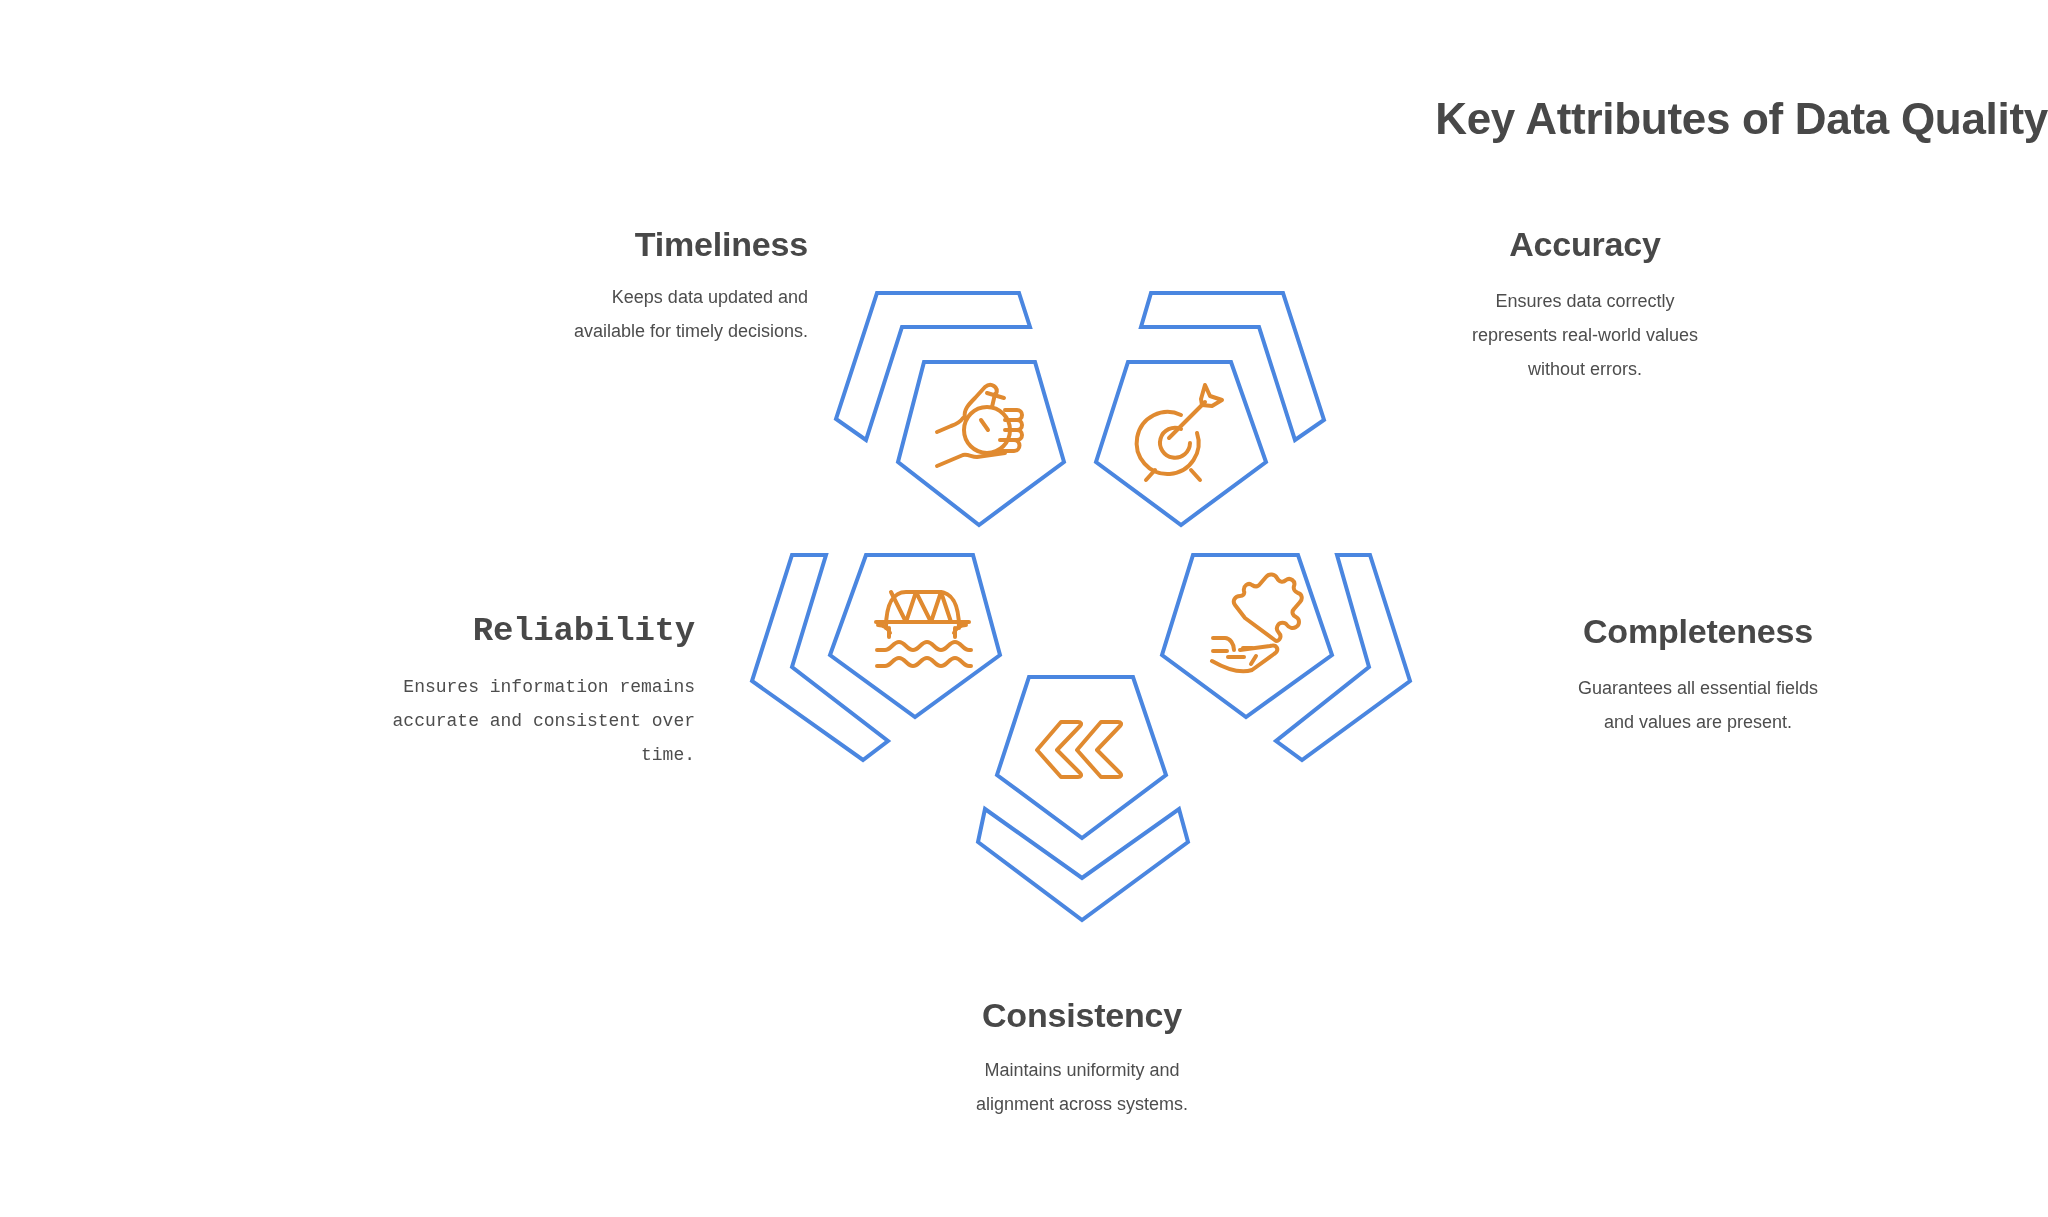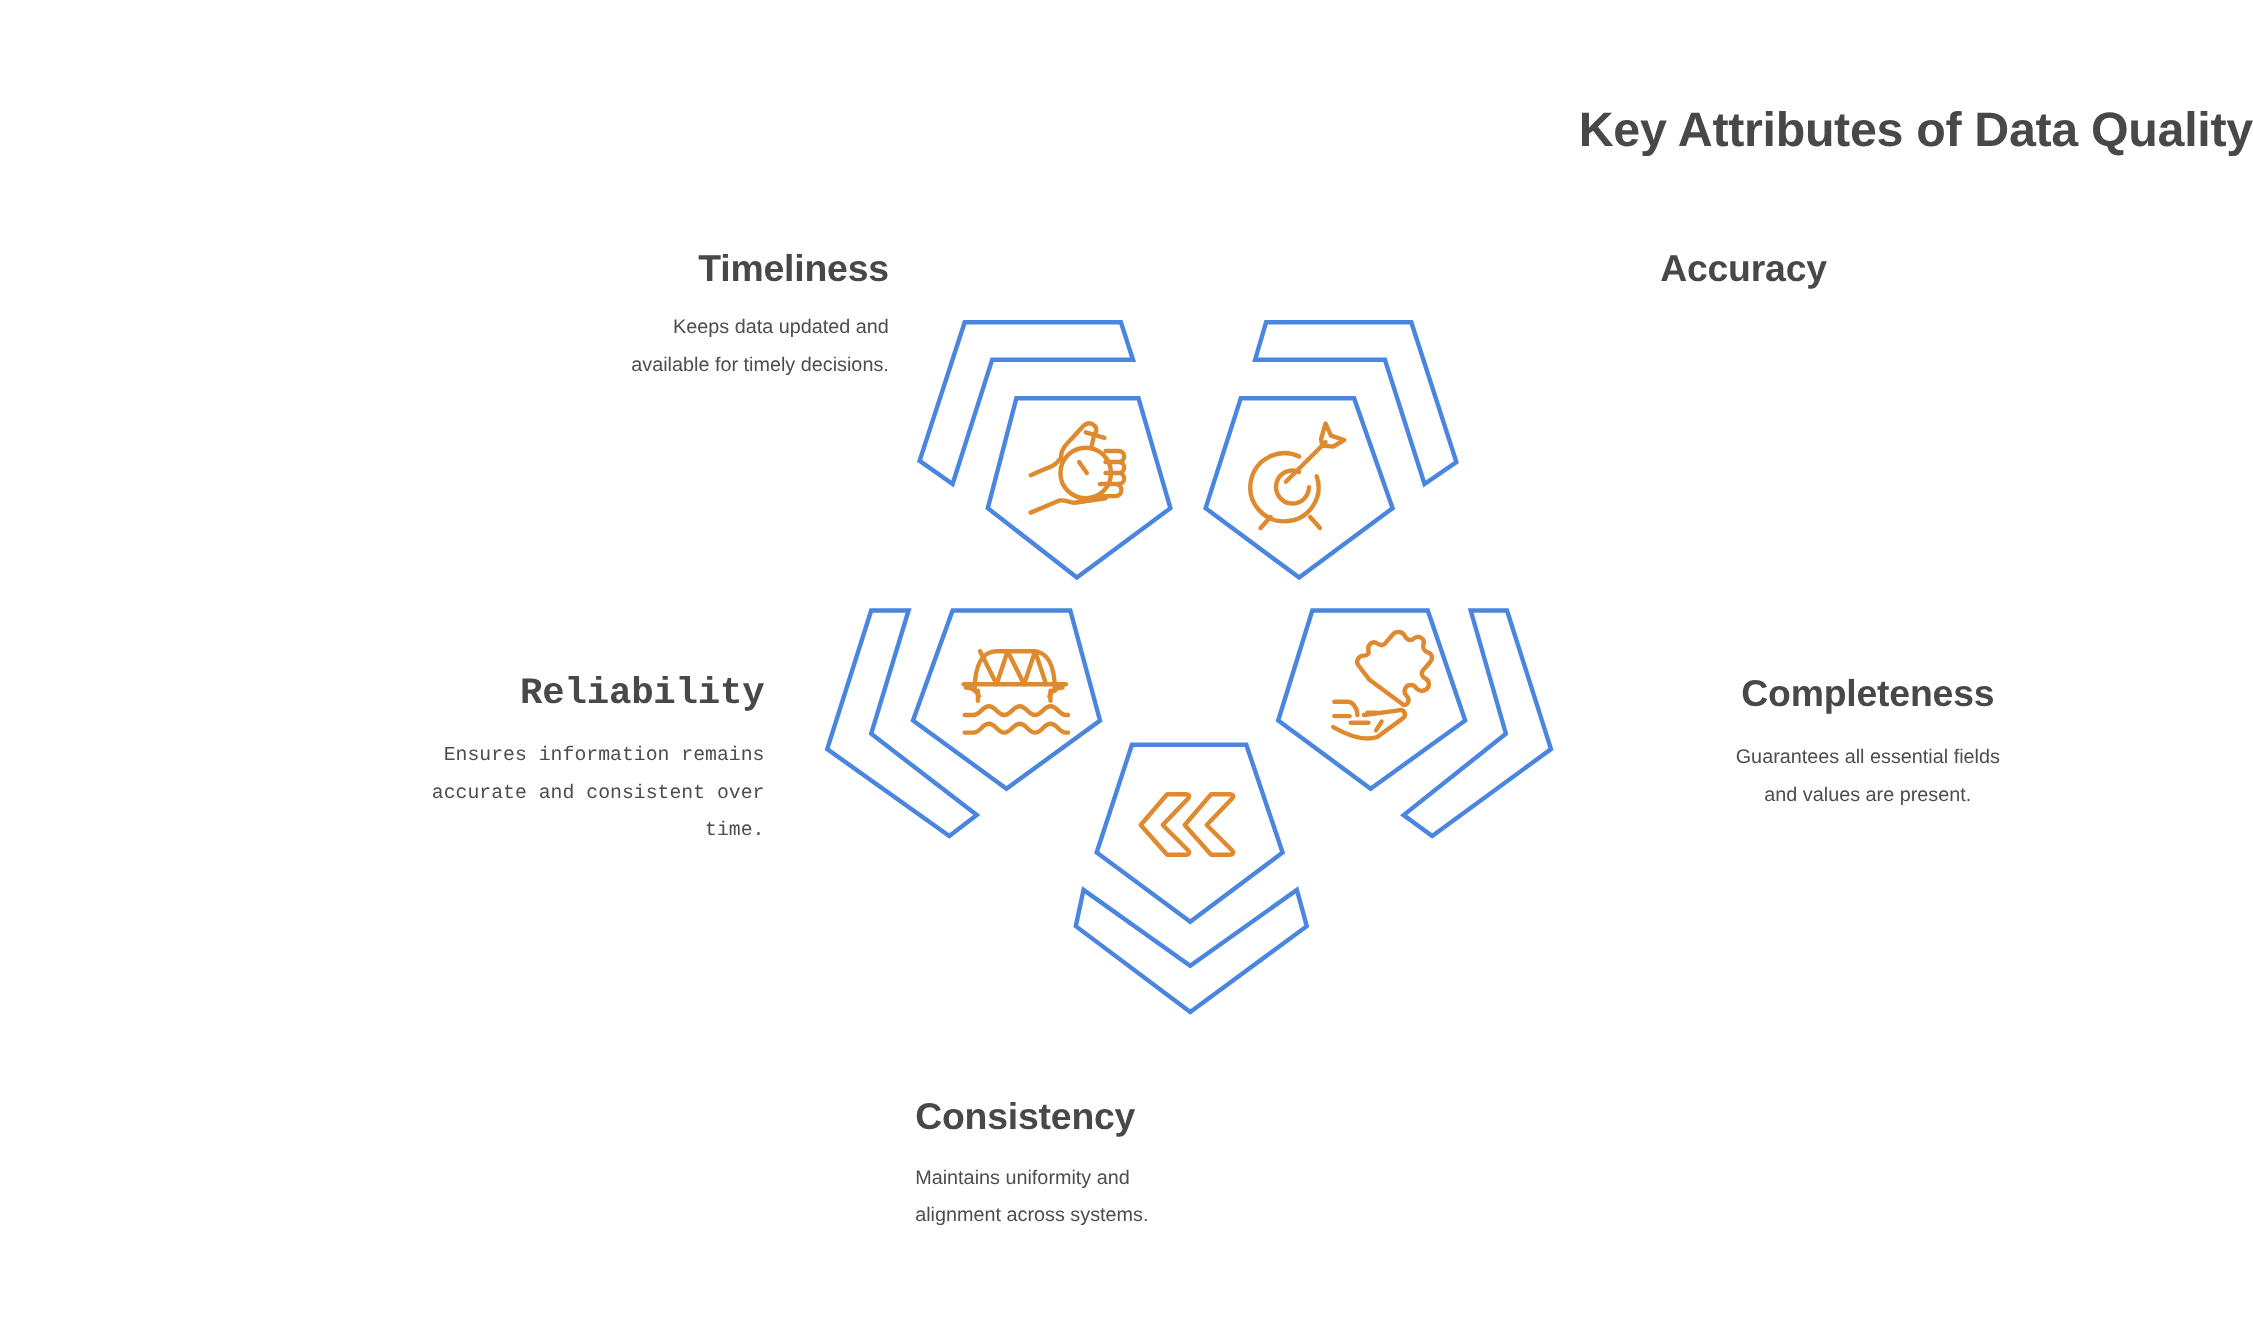--- a/index.html
+++ b/index.html
@@ -5,21 +5,21 @@
   html, body { margin: 0; padding: 0; background: #ffffff; }
   body { width: 2048px; height: 1217px; position: relative; overflow: hidden;
          font-family: "Liberation Sans", "DejaVu Sans", sans-serif; color: #484848; }
   .title { position: absolute; left: 0; width: 2048px; top: 94px; text-align: right;
            font-size: 44px; font-weight: bold; color: #484848; letter-spacing: -0.3px; }
   .label { position: absolute; }
   .label h2 { margin: 0; font-size: 34px; font-weight: bold; color: #484848; letter-spacing: -0.2px; }
   .label p { margin: 0; font-size: 18px; line-height: 34px; color: #4d4d4d; }
   .right-al { text-align: right; }
   .left-al { text-align: center; }
-  .center-al { text-align: left; }
+  .center-al { text-align: center; }
   #diagram { position: absolute; left: 0; top: 0; }
   .shape { fill: none; stroke: #4a86e0; stroke-width: 4; stroke-linejoin: miter; }
   .ico { fill: none; stroke: #e08a30; stroke-width: 4; stroke-linecap: round; stroke-linejoin: round; }
 </style>
 </head>
 <body>
 
 <div class="title">Key Attributes of Data Quality</div>
 
 <svg id="diagram" width="2048" height="1217" viewBox="0 0 2048 1217">
@@ -93,20 +93,25 @@
 <div class="label right-al" style="right: 1240px; top: 225px; width: 420px;">
   <h2>Timeliness</h2>
   <p style="margin-top: 16px;">
     <span>Keeps data updated and</span><br>
     <span>available for timely decisions.</span>
   </p>
 </div>
 
 <div class="label left-al" style="left: 1355px; top: 225px; width: 460px;">
   <h2>Accuracy</h2>
+  <p style="margin-top: 20px;">
+    <span>Ensures data correctly</span><br>
+    <span>represents real-world values</span><br>
+    <span>without errors.</span>
+  </p>
 </div>
 
 <div class="label right-al" style="right: 1353px; top: 612px; width: 460px; font-family: Liberation Mono, monospace;">
   <h2>Reliability</h2>
   <p style="margin-top: 20px;">
     <span>Ensures information remains</span><br>
     <span>accurate and consistent over</span><br>
     <span>time.</span>
   </p>
 </div>

